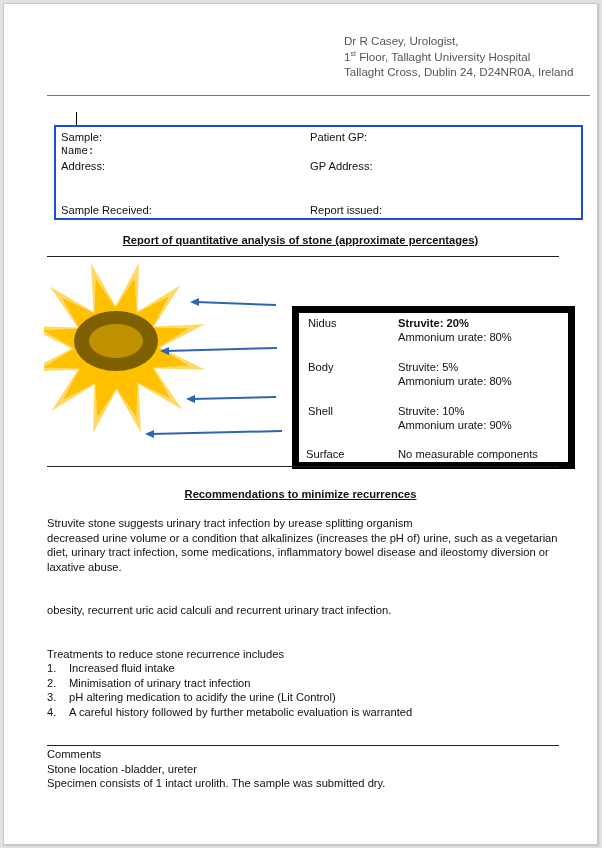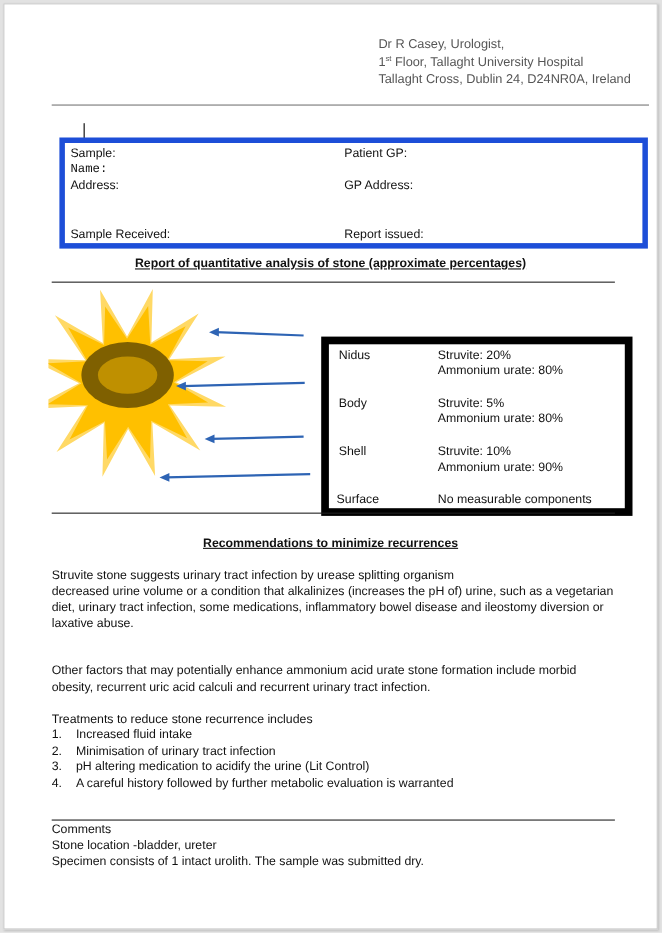--- a/index.html
+++ b/index.html
@@ -31,21 +31,21 @@
   .logo svg { position: absolute; left: 27px; top: 5px; }
   .logo .lt { position: absolute; left: 0; right: 0; top: 33px; }
 
   .hdr-addr { left: 340px; top: 29px; color: #555; font-size: 11.6px; line-height: 15.5px; }
   .hdr-addr sup { font-size: 7px; line-height: 0; }
 
   .hr { height: 0; border-top: 1px solid #555; }
 
   .info-box {
     left: 50px; top: 121px; width: 525px; height: 91px;
-    border: 5px solid #1d4ed8;
+    border: 2px solid #1d4ed8;
   }
   .title-u { font-weight: bold; text-decoration: underline; font-size: 11.2px; }
 
   .comp-box {
     left: 288px; top: 302px; width: 269px; height: 149px;
     border: 7px solid #000000;
   }
   ol.treat { margin: 0; padding: 0; list-style: none; }
 </style>
 </head>
@@ -91,21 +91,21 @@
       <polygon points="116,91 125,87 125,95" stroke="none"></polygon>
       <line x1="232" y1="137" x2="148" y2="139"></line>
       <polygon points="142,139 151,135 151,143" stroke="none"></polygon>
       <line x1="238" y1="171" x2="107" y2="174"></line>
       <polygon points="101,174 110,170 110,178" stroke="none"></polygon>
     </g>
   </svg>
 
   <div class="abs comp-box">
     <div class="abs txt" style="left:9px; top:3px;">Nidus</div>
-    <div class="abs txt" style="left:99px; top:3px;">Struvite: 20%</div>
+    <div class="abs txt" style="left:99px; top:3px;font-weight:bold;">Struvite: 20%</div>
     <div class="abs txt" style="left:99px; top:17px;">Ammonium urate: 80%</div>
 
     <div class="abs txt" style="left:9px; top:47px;">Body</div>
     <div class="abs txt" style="left:99px; top:47px;">Struvite: 5%</div>
     <div class="abs txt" style="left:99px; top:61px;">Ammonium urate: 80%</div>
 
     <div class="abs txt" style="left:9px; top:91px;">Shell</div>
     <div class="abs txt" style="left:99px; top:91px;">Struvite: 10%</div>
     <div class="abs txt" style="left:99px; top:105px;">Ammonium urate: 90%</div>
 
@@ -118,21 +118,20 @@
   <div class="abs txt title-u" style="left:0; width:593px; top:483px; text-align:center;">Recommendations to minimize recurrences</div>
 
   <div class="abs txt" style="left:43px; top:512px;">
     <div>Struvite stone suggests urinary tract infection by urease splitting organism</div>
     <div>decreased urine volume or a condition that alkalinizes (increases the pH of) urine, such as a vegetarian</div>
     <div>diet, urinary tract infection, some medications, inflammatory bowel disease and ileostomy diversion or</div>
     <div>laxative abuse.</div>
   </div>
 
   <div class="abs txt" style="left:43px; top:599px;">
-    <div>Other factors that may potentially enhance ammonium acid urate stone formation include morbid</div>
     <div>obesity, recurrent uric acid calculi and recurrent urinary tract infection.</div>
   </div>
 
   <div class="abs txt" style="left:43px; top:643px;">Treatments to reduce stone recurrence includes</div>
   <ol class="abs txt treat" style="left:43px; top:657px;">
     <li><span style="display:inline-block;width:22px;">1.</span><span>Increased fluid intake</span></li>
     <li><span style="display:inline-block;width:22px;">2.</span><span>Minimisation of urinary tract infection</span></li>
     <li><span style="display:inline-block;width:22px;">3.</span><span>pH altering medication to acidify the urine (Lit Control)</span></li>
     <li><span style="display:inline-block;width:22px;">4.</span><span>A careful history followed by further metabolic evaluation is warranted</span></li>
   </ol>

